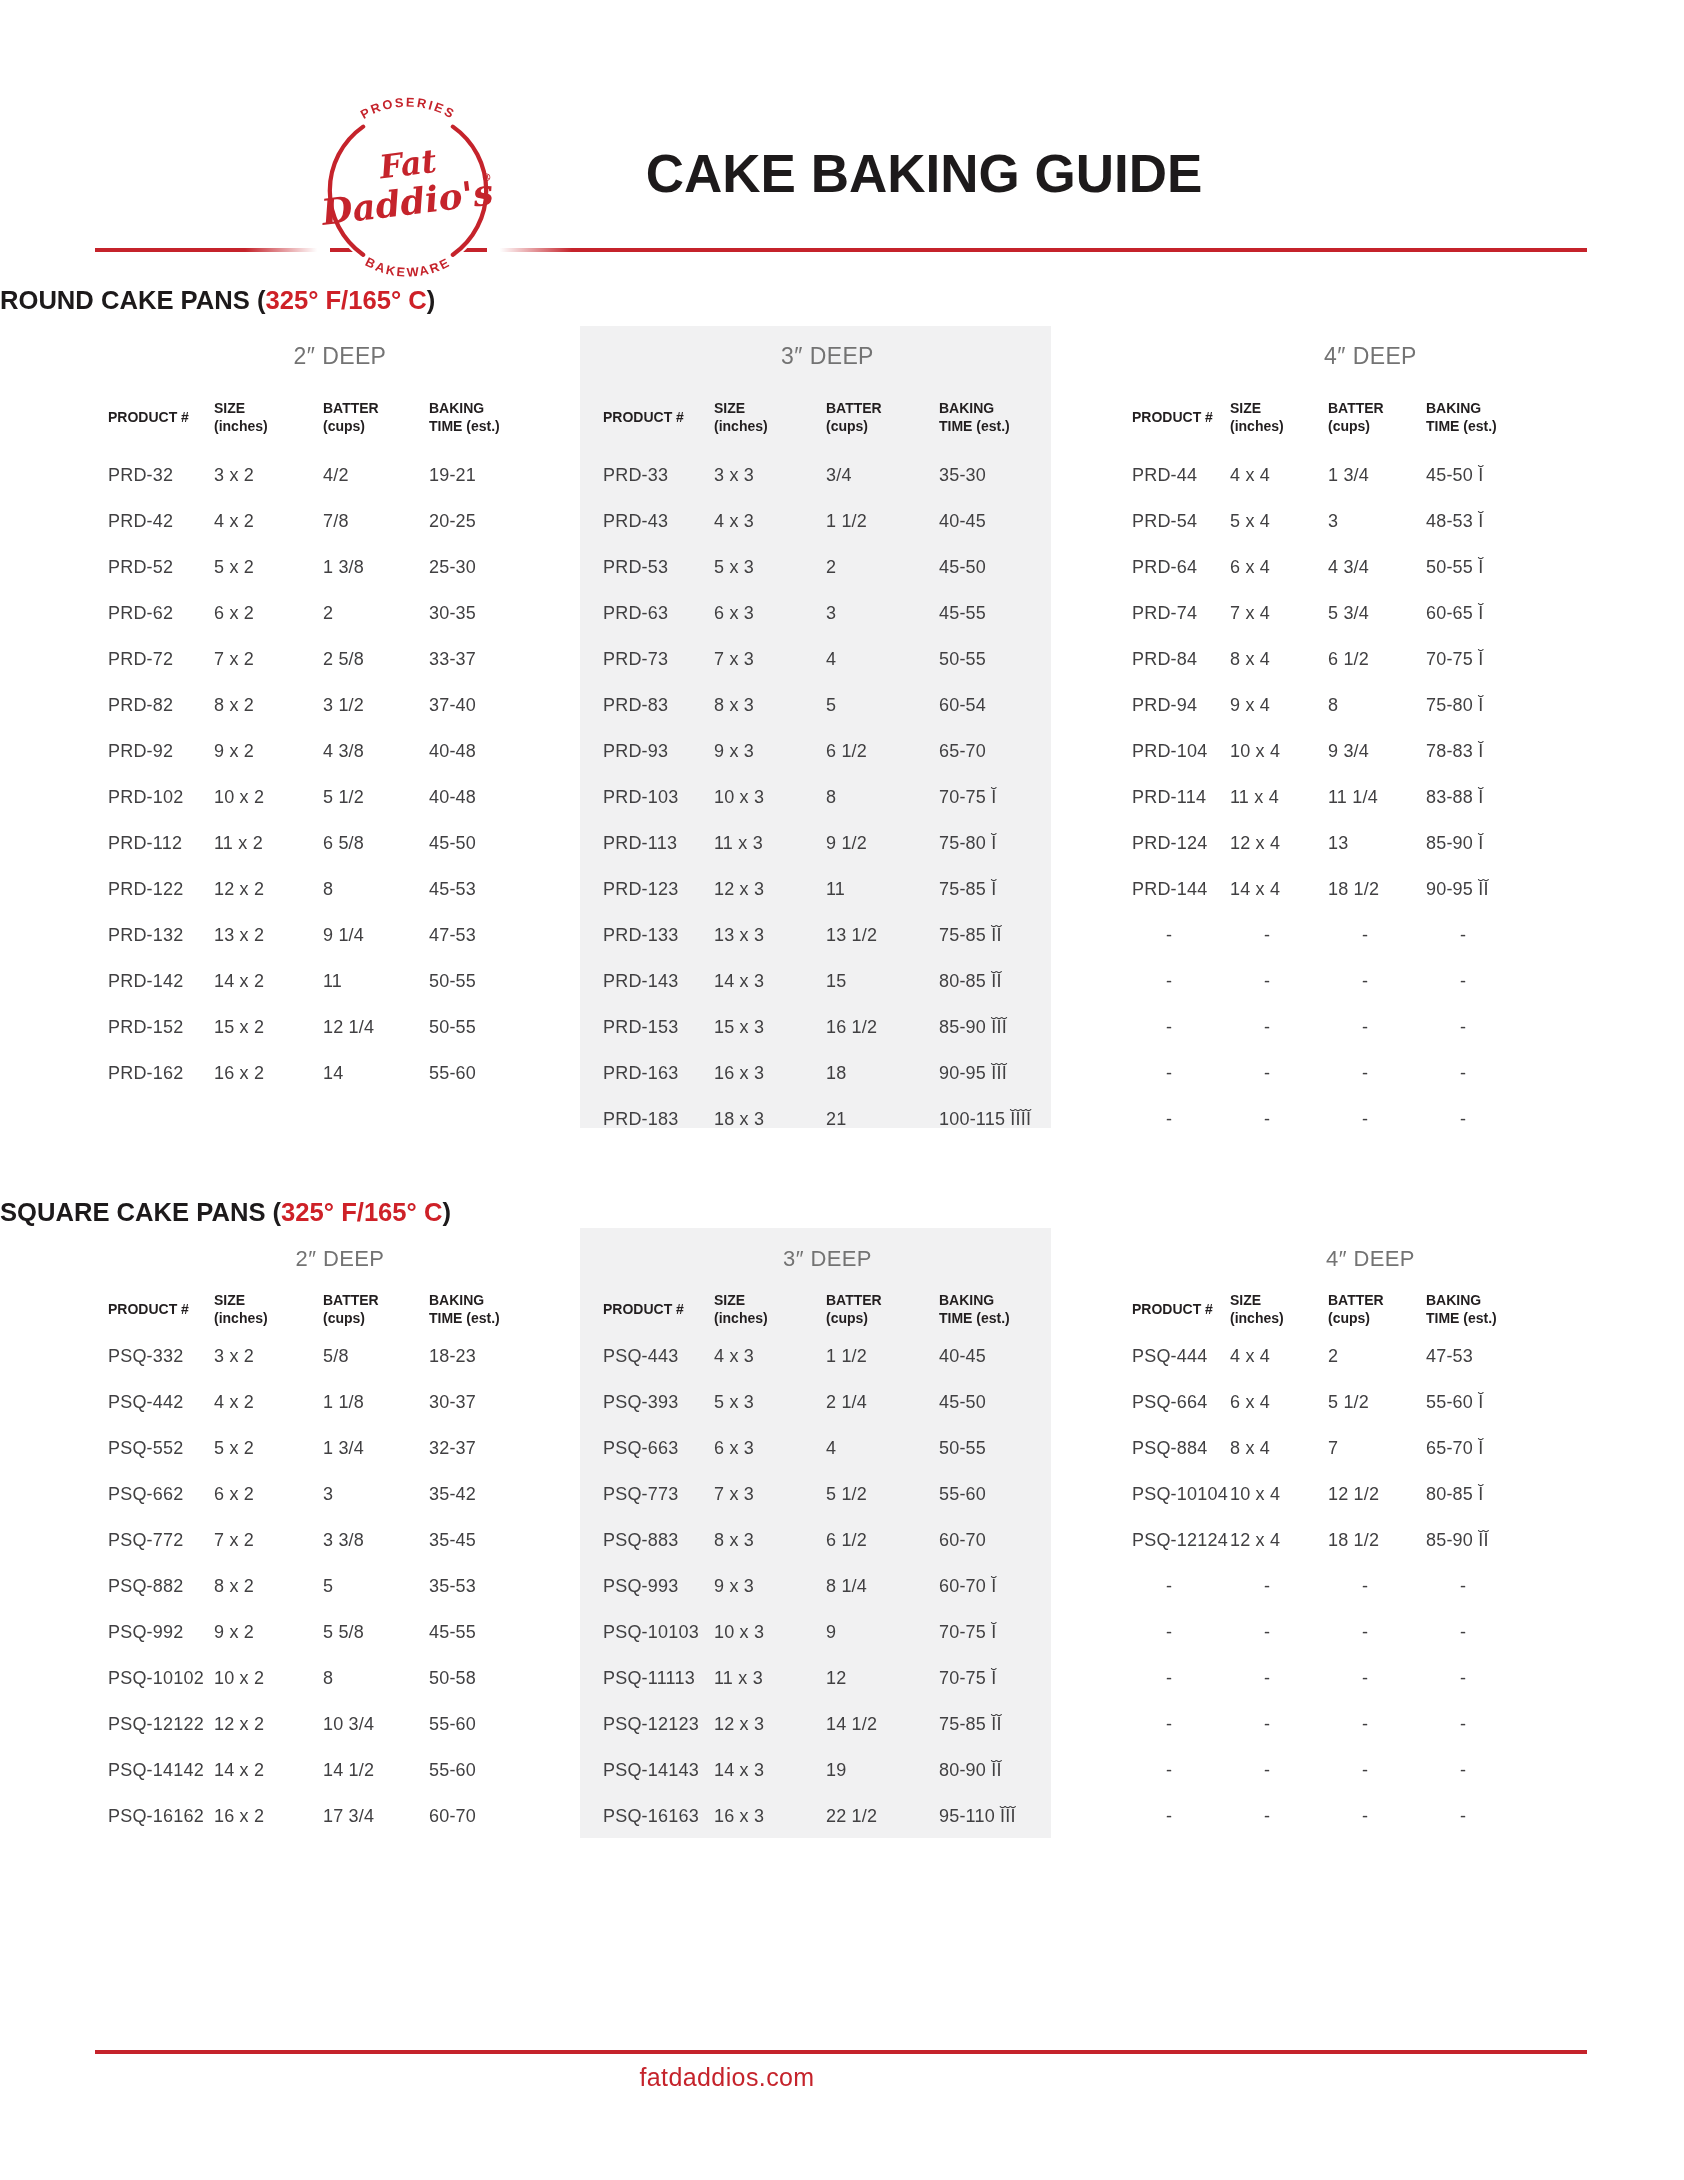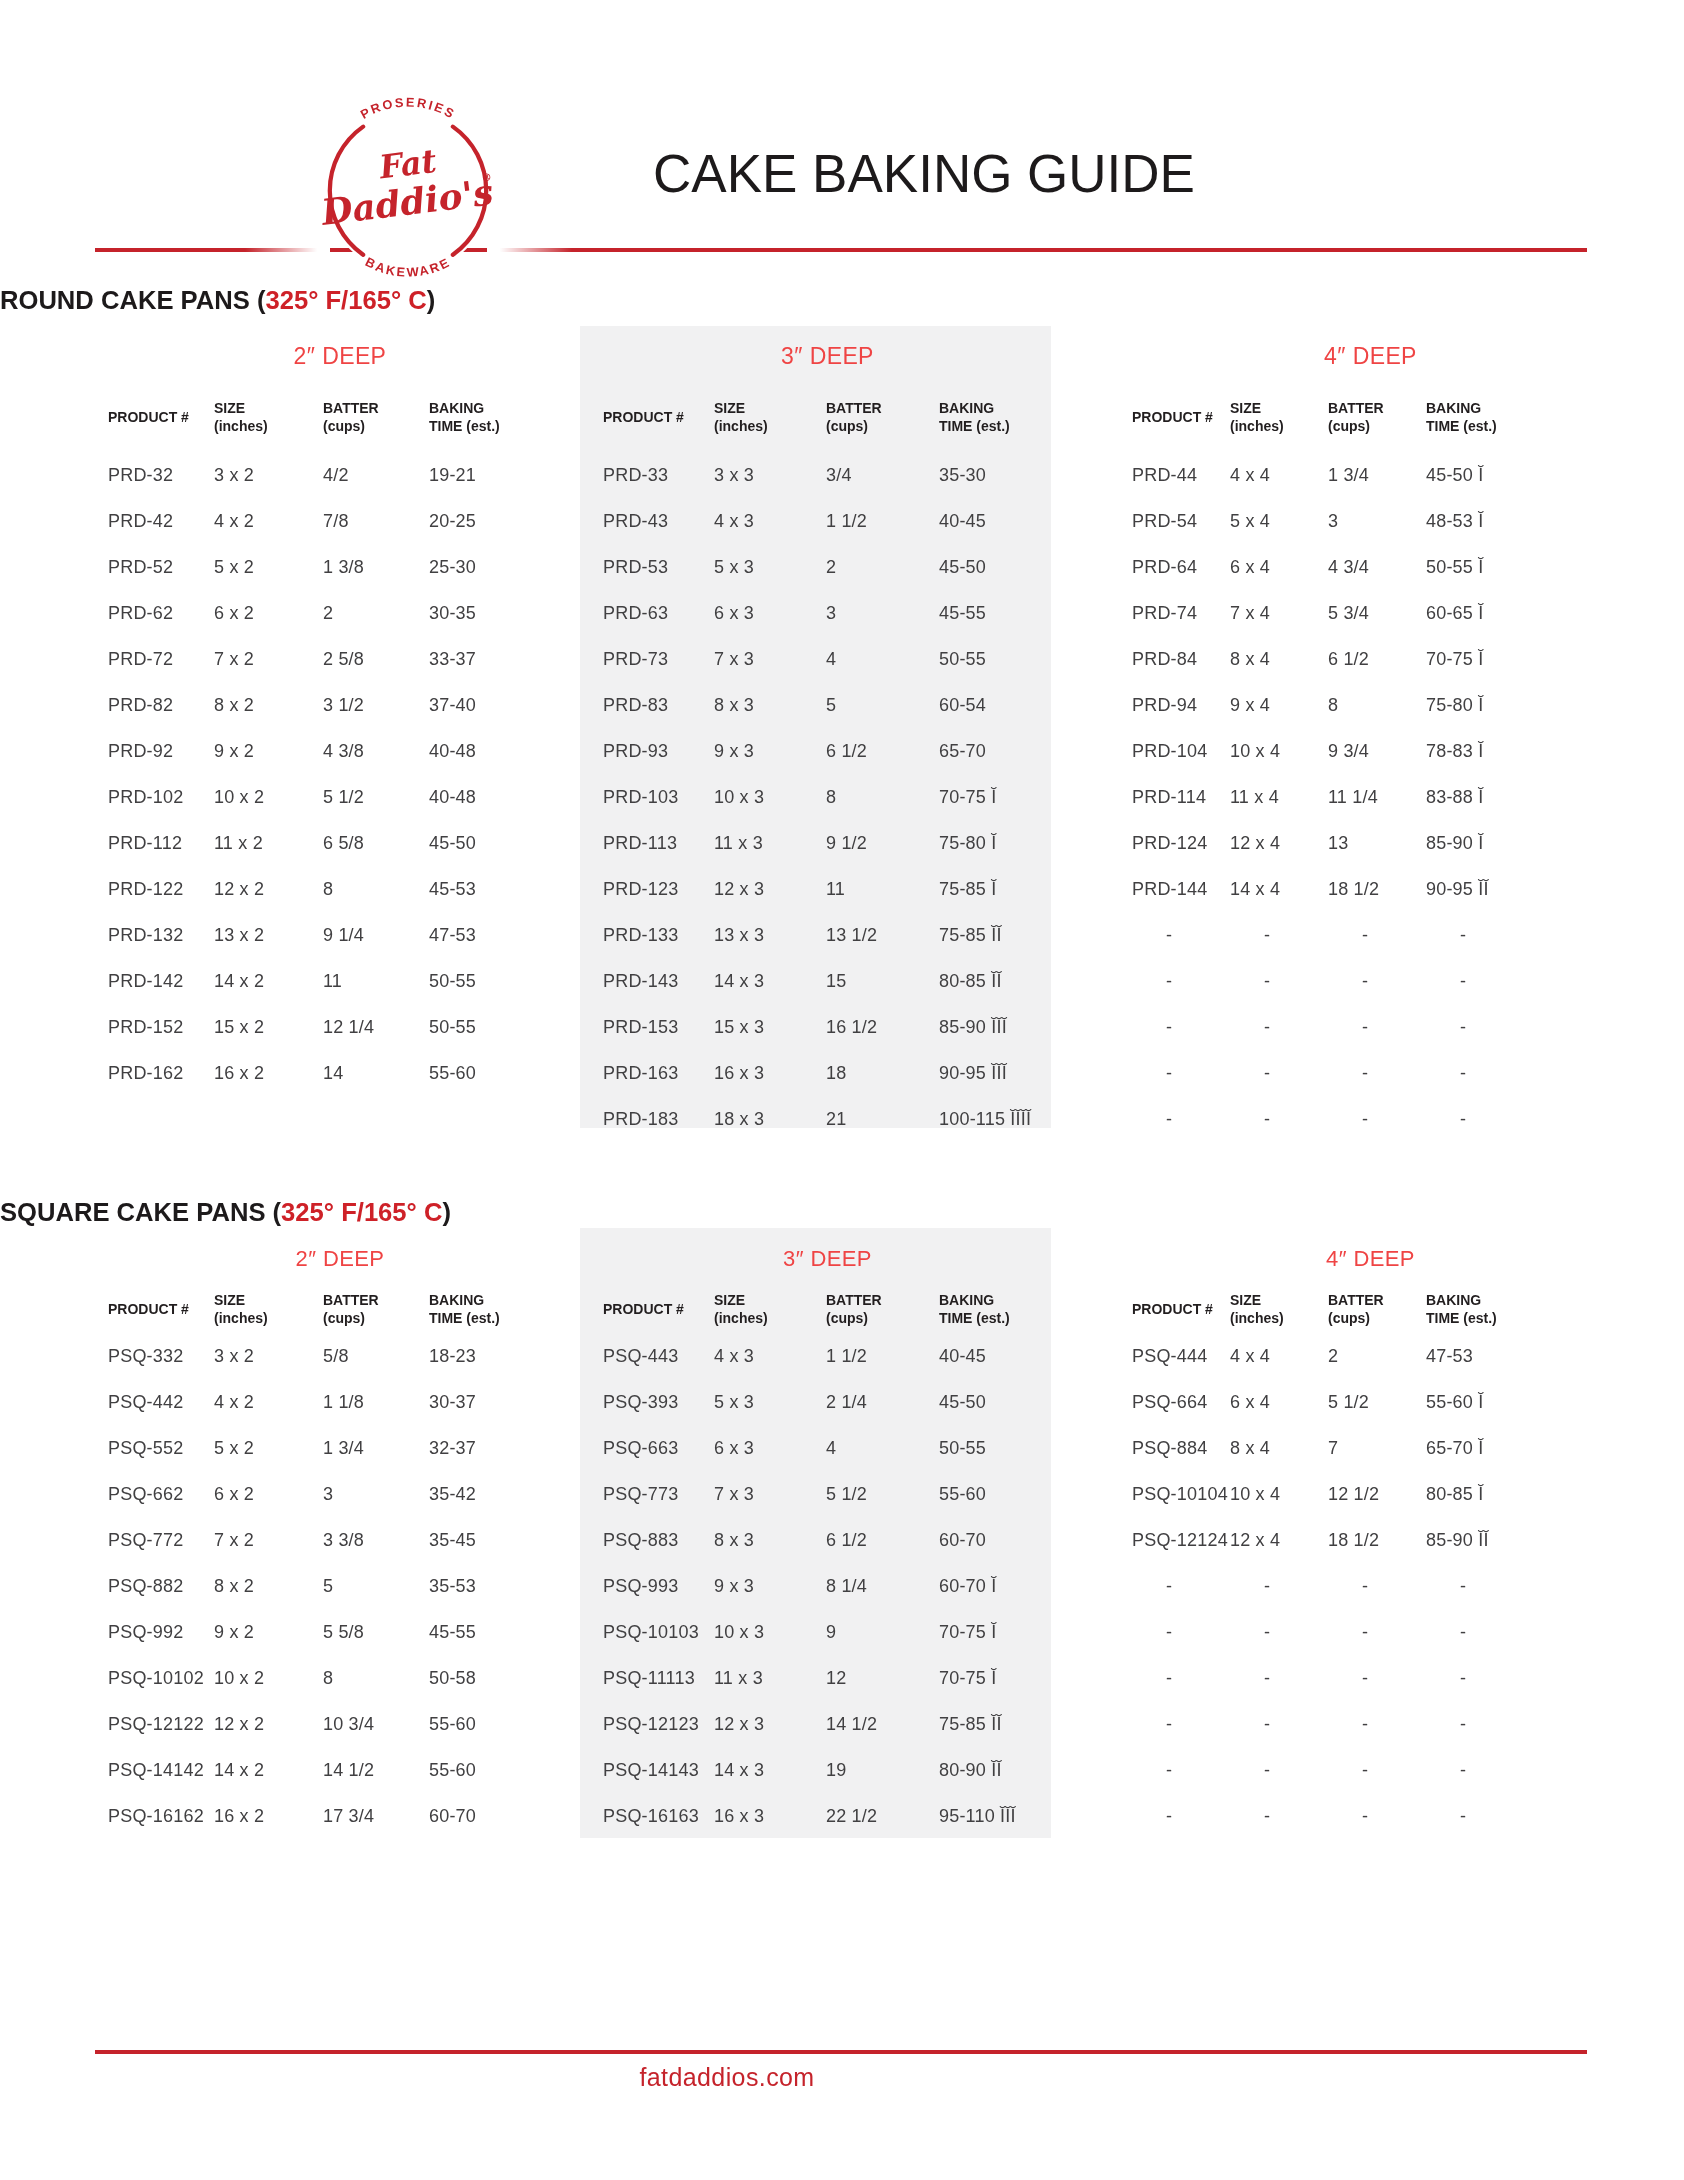--- a/index.html
+++ b/index.html
@@ -11,21 +11,21 @@
   
   .rule{position:absolute; left:95px; width:1492px; height:4.3px; background:#C5232B;}
   .rule.top{top:248px;}
   .rule.bottom{top:2050px;}
   .rule-fade{position:absolute; top:245px; height:10.2px; width:85px;}
   .rule-fade.l{left:245px; background:linear-gradient(to right, rgba(255,255,255,0), #fff 85%);}
   .rule-fade.r{left:487px; background:linear-gradient(to left, rgba(255,255,255,0), #fff 85%);}
   .logo{position:absolute; left:306px; top:87px; width:204px; height:204px;}
   .page-title{
     position:absolute; left:924px; top:143px; transform:translateX(-50%);
-    font-size:53px; font-weight:normal; letter-spacing:0px; color:#1d1a1b; white-space:nowrap;
+    font-size:53px; font-weight:bold; letter-spacing:0px; color:#1d1a1b; white-space:nowrap;
   }
   
   .section-title{
     position:absolute; left:0; right:0; 
     font-size:25.6px; font-weight:bold; color:#1d1a1b; white-space:nowrap;
   }
   .section-title .temp{color:#CE2128;}
   #round-title{top:286px;}
   #square-title{top:1198px;}
   
@@ -33,21 +33,21 @@
   #gray-round{top:326px; height:802px;}
   #gray-square{top:1228px; height:610px;}
   
   .pan-table{position:absolute;}
   .pan-table.round{top:341px;}
   .pan-table.square{top:1245px;}
   #rt2,#st2{left:108px; width:464px;}
   #rt3,#st3{left:603px; width:449px;}
   #rt4,#st4{left:1132px; width:477px;}
   .depth{
-    text-align:center; color:#ef4444; letter-spacing:0.4px; white-space:nowrap;
+    text-align:center; color:#737373; letter-spacing:0.4px; white-space:nowrap;
   }
   .round .depth{height:34px; font-size:23px; line-height:31px;}
   .square .depth{height:29px; font-size:22px; line-height:27px;}
   .thead{display:grid; align-items:center; box-sizing:border-box;}
   .round .thead{height:77px; padding-top:8.5px;}
   .square .thead{height:59px; padding-top:12px;}
   #rt2 .thead,#rt2 .trow,#st2 .thead,#st2 .trow{grid-template-columns:106px 109px 106px 1fr;}
   #rt3 .thead,#rt3 .trow,#st3 .thead,#st3 .trow{grid-template-columns:111px 112px 113px 1fr;}
   #rt4 .thead,#rt4 .trow,#st4 .thead,#st4 .trow{grid-template-columns:98px 98px 98px 1fr;}
   .hcell{font-size:14px; font-weight:bold; color:#221e1f; line-height:1.28; white-space:nowrap;}

